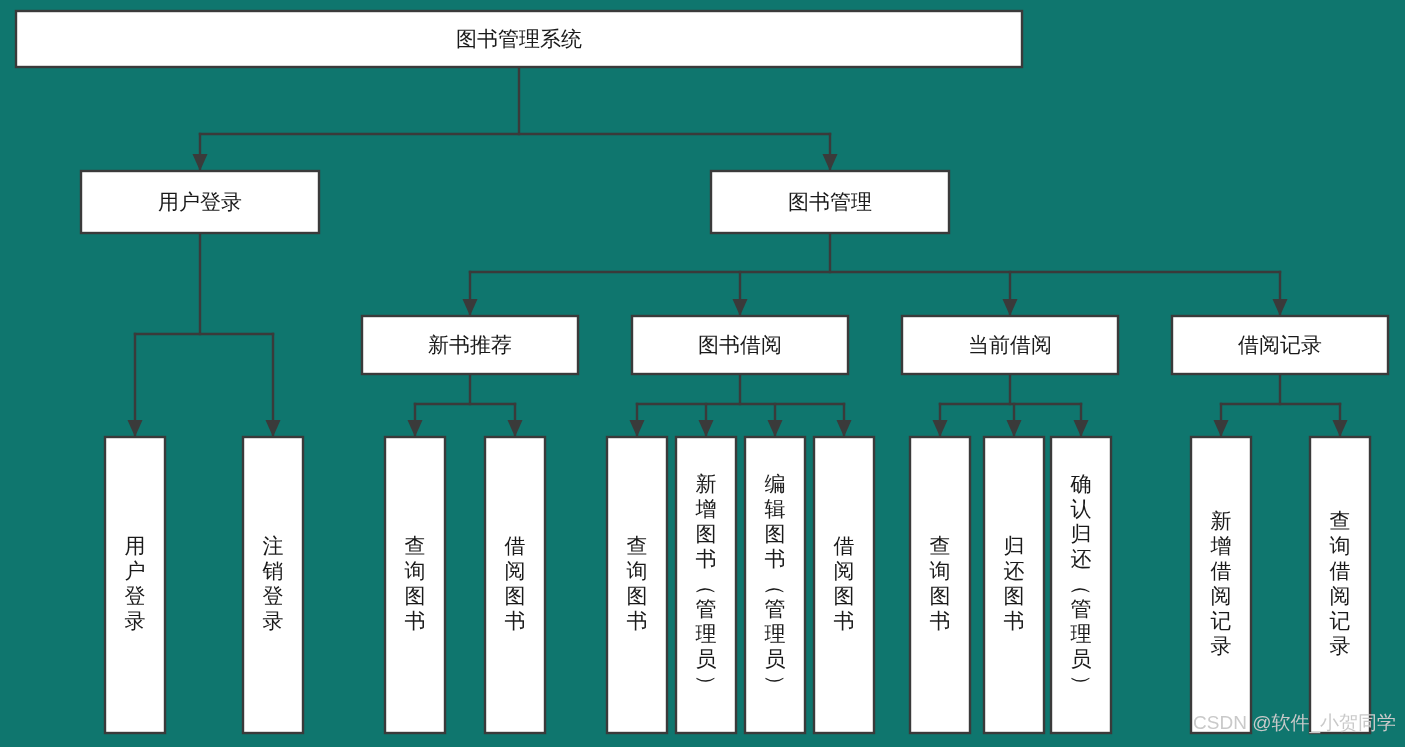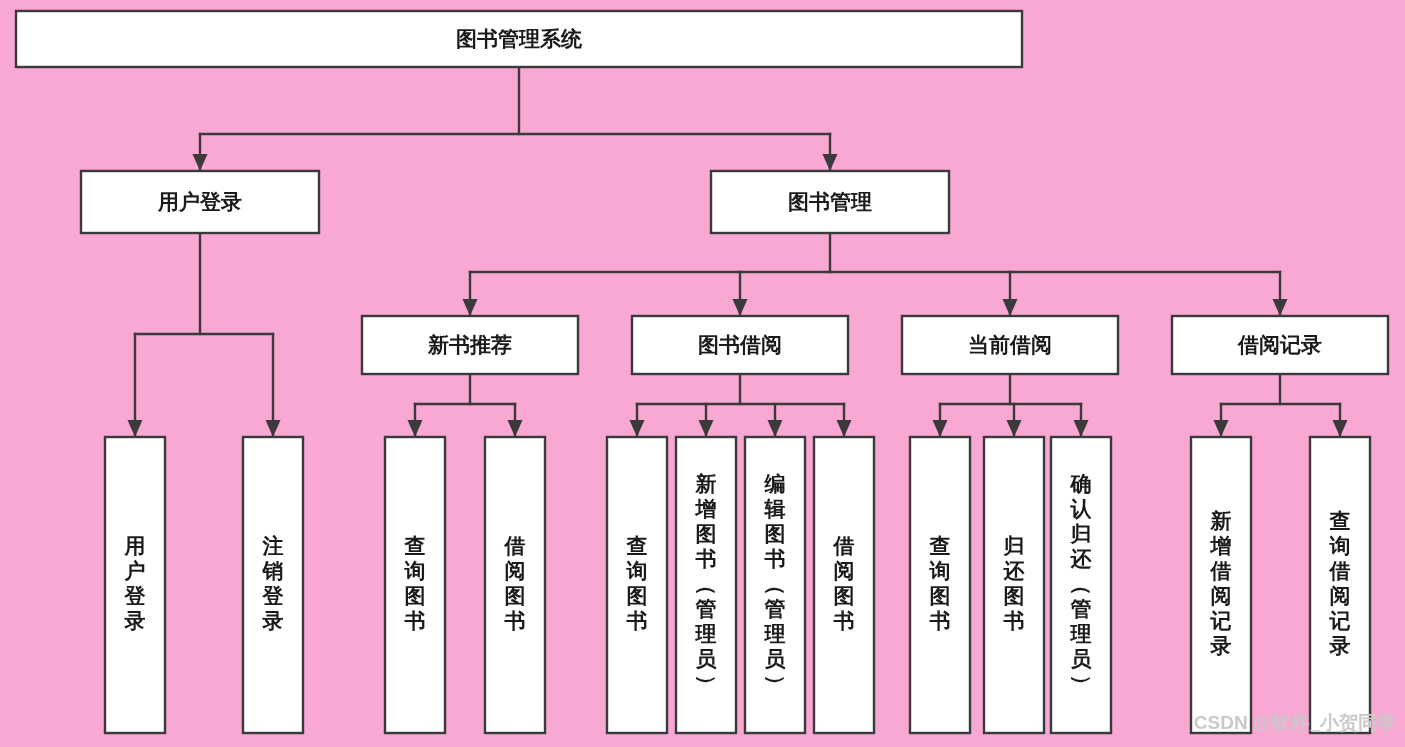--- a/index.html
+++ b/index.html
@@ -7,23 +7,22 @@
     padding: 0;
     background: #ffffff;
   }
   body {
     font-family: "Liberation Sans", "DejaVu Sans", sans-serif;
   }
   #diagram-root {
     position: relative;
     width: 1405px;
     height: 747px;
-    background: #f9a8d4;
+    background: #0f766e;
     overflow: hidden;
-    font-weight: bold;
   }
   svg#flow-svg {
     position: absolute;
     top: 0;
     left: 0;
     width: 1405px;
     height: 747px;
   }
   .node-box {
     fill: #ffffff;

